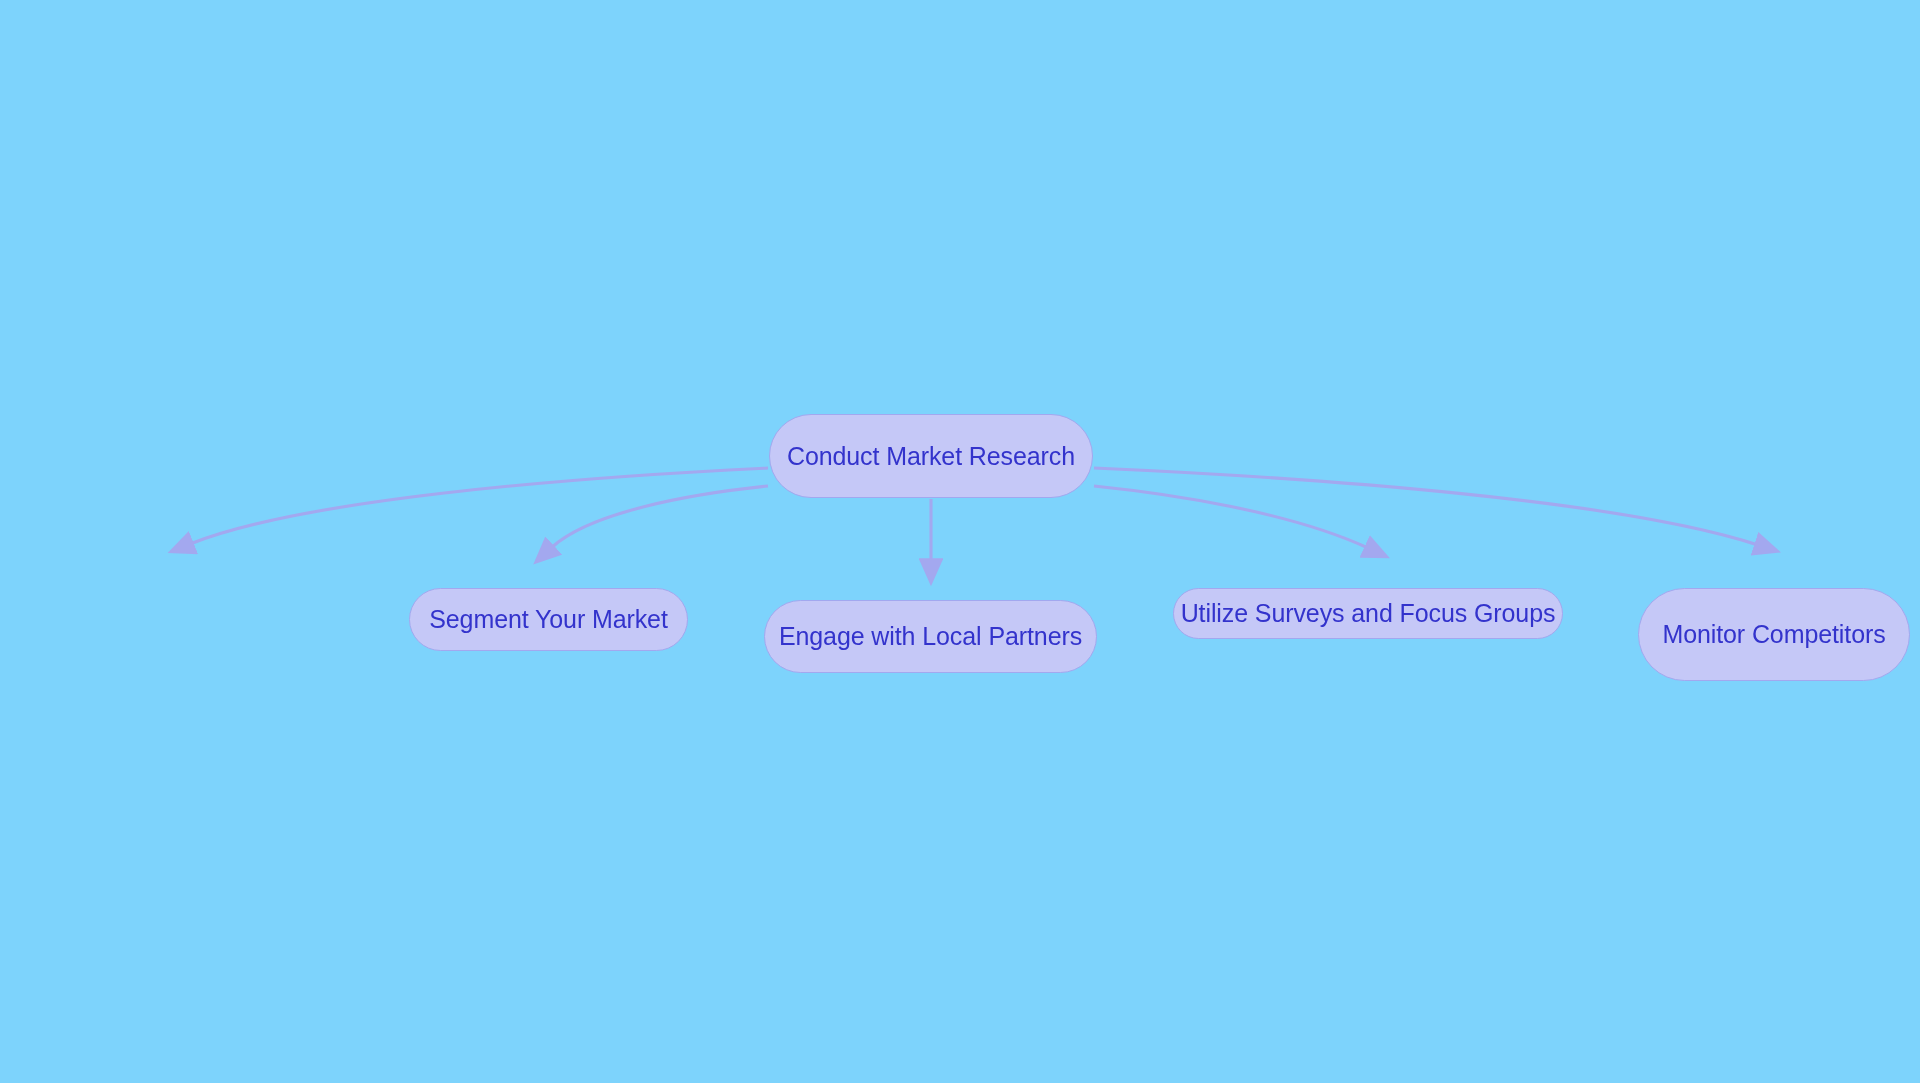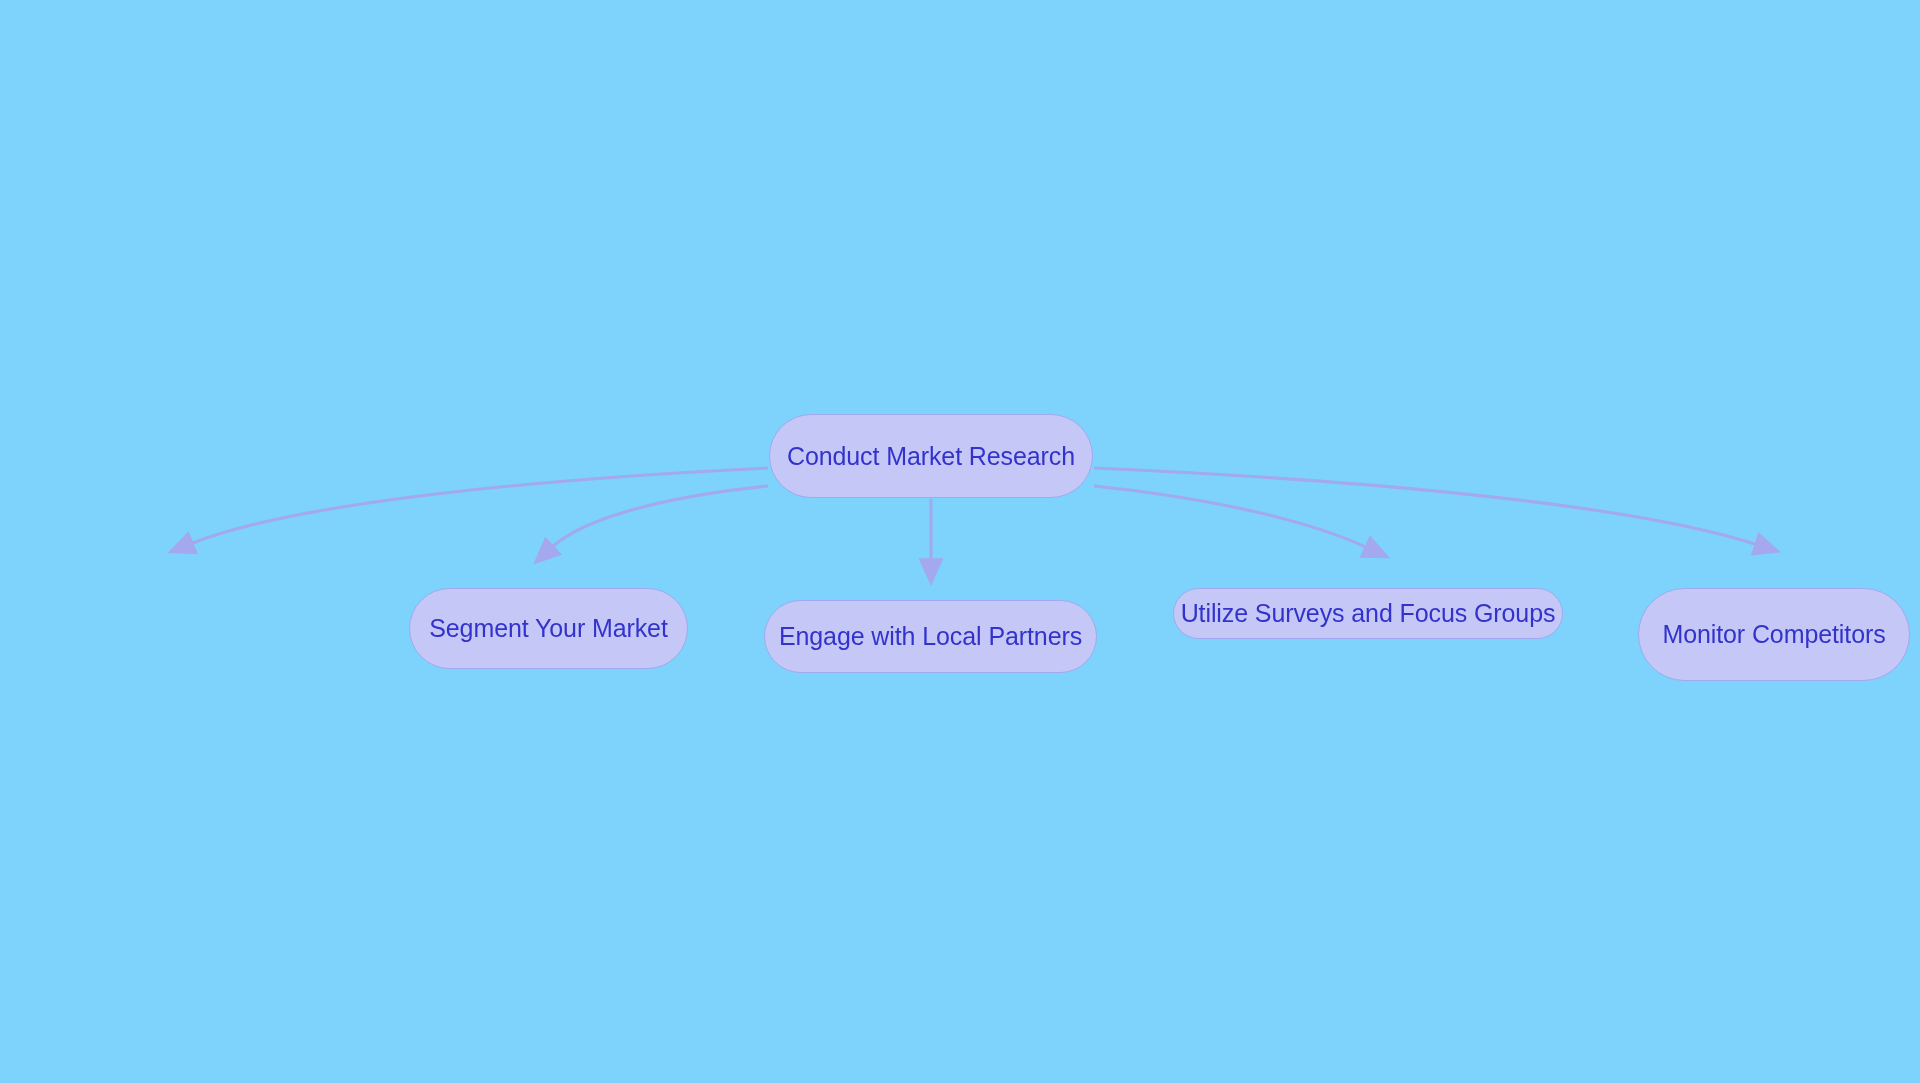--- a/index.html
+++ b/index.html
@@ -47,21 +47,21 @@
     color: #3333cc;
     letter-spacing: -0.1px;
   }
   .node-root {
     left: 769px;
     top: 414px;
     width: 324px;
     height: 84px;
   }
   .node-c0 { left: 12px;   top: 588px; width: 321px; height: 73px; }
-  .node-c1 { left: 409px;  top: 588px; width: 279px; height: 81px; }
+  .node-c1 { left: 409px;  top: 588px; width: 279px; height: 63px; }
   .node-c2 { left: 764px;  top: 600px; width: 333px; height: 73px; }
   .node-c3 { left: 1173px; top: 588px; width: 390px; height: 51px; }
   .node-c4 { left: 1638px; top: 588px; width: 272px; height: 93px; }
 </style>
 </head>
 <body>
 
 <div id="canvas">
 
   <svg id="edge-layer" viewBox="0 0 1920 1083" width="1920" height="1083" xmlns="http://www.w3.org/2000/svg">

